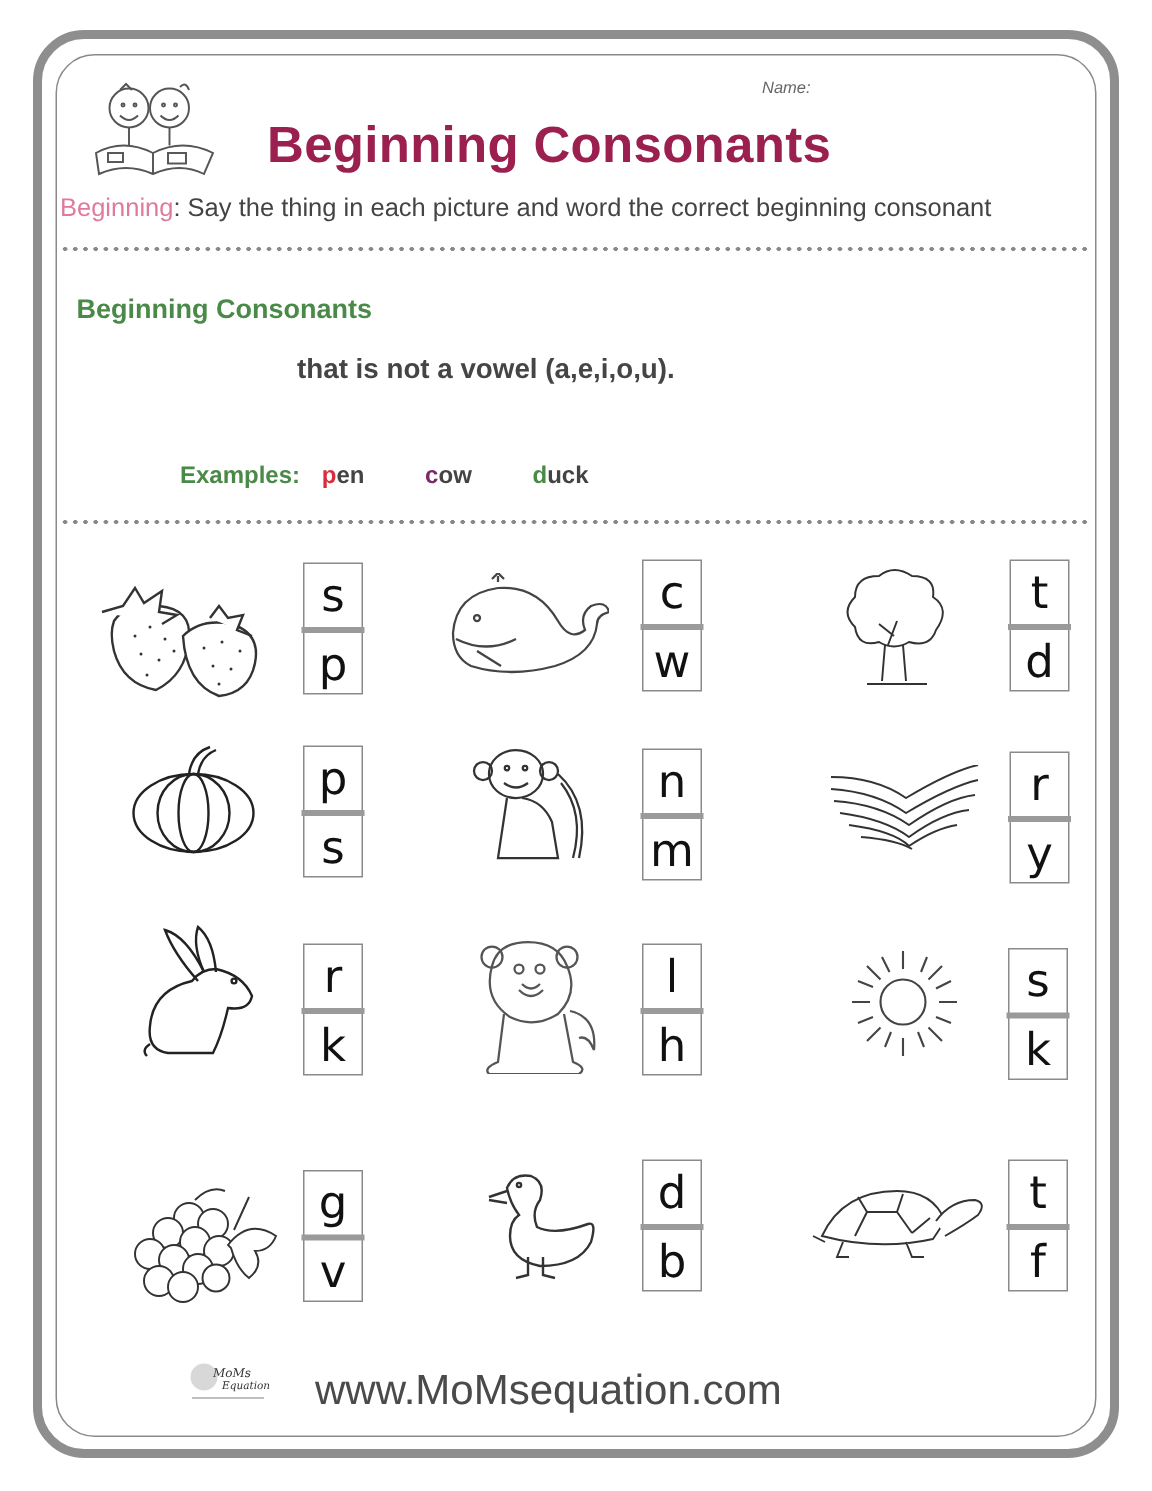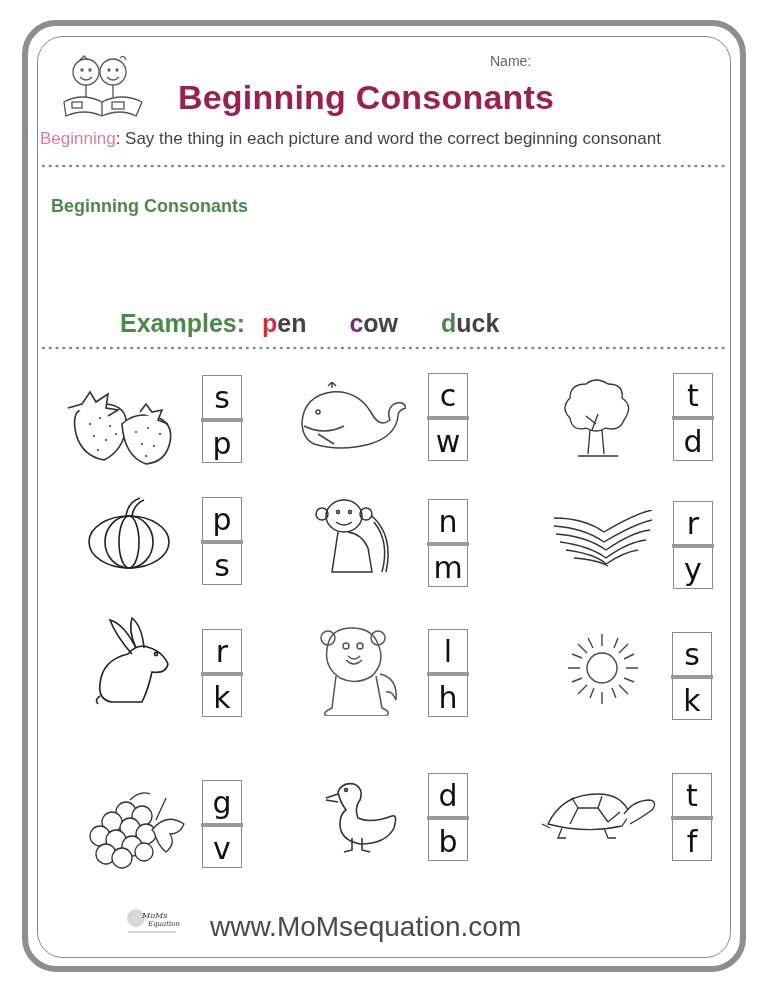--- a/index.html
+++ b/index.html
@@ -1,28 +1,28 @@
 <!DOCTYPE html>
 <html><head>
 <meta charset="utf-8">
 <style>
   html, body { margin:0; padding:0; background:#ffffff; }
   body { width:768px; height:994px; position:relative; overflow:hidden; font-family:"Liberation Sans", sans-serif; color:#3a3a3a; }
   .outer { position:absolute; left:22px; top:20px; width:712px; height:940px; border:6px solid #8e8e8e; border-radius:34px; }
   .inner { position:absolute; left:37px; top:36px; width:692px; height:920px; border:1.5px solid #8a8a8a; border-radius:26px; }
   .abs { position:absolute; }
-  .name-label { left:490px; top:53px; font-size:14px; color:#666; }
+  .name-label { left:508px; top:53px; font-size:11px; color:#666;font-style:italic; }
   .title { left:178px; top:78px; font-size:34px; font-weight:bold; color:#9b2050; letter-spacing:0.2px; }
   .directions { left:40px; top:129px; width:688px; font-size:17px; color:#444; white-space:nowrap; }
   .directions .dl { color:#e07a9a; }
   .dots { left:40px; width:685px; height:4px; background-image:radial-gradient(circle, #888 1.3px, transparent 1.6px); background-size:6.8px 4px; background-repeat:repeat-x; }
   .sub-title { left:51px; top:196px; font-size:18px; font-weight:bold; color:#4a8a48; }
   .def { left:51px; top:233px; width:600px; font-size:18.5px; font-weight:bold; color:#454545; line-height:26px; }
   .def .l2 { display:block; padding-left:147px; }
-  .examples { left:120px; top:309px; font-size:25px; font-weight:bold; color:#4a8a48; white-space:nowrap; }
+  .examples { left:120px; top:309px; font-size:16px; font-weight:bold; color:#4a8a48; white-space:nowrap; }
   .examples .w { color:#444; margin-left:10px; }
   .examples .w + .w { margin-left:36px; }
   .box { position:absolute; width:38px; height:86px; border:1.5px solid #8a8a8a; background:#fff; }
   .box .half { height:42px; display:flex; align-items:center; justify-content:center; font-size:30px; color:#111; font-family:"DejaVu Sans", sans-serif; }
   .box .divider { height:4px; background:#9a9a9a; margin:0 -2px; }
   .pic { position:absolute; }
   .footer-url { left:210px; top:911px; font-size:28px; font-weight:normal; color:#4a4a4a; }
   .footer-logo { left:126px; top:906px; width:56px; height:28px; }
 </style>
 </head>
@@ -53,20 +53,21 @@
 </svg>
 
 <div class="abs name-label">Name:</div>
 <div class="abs title">Beginning Consonants</div>
 <div class="abs directions"><span class="dl">Beginning</span><span>: Say the thing in each picture and word the correct beginning consonant</span></div>
 
 <div class="abs dots" style="top:164px"></div>
 
 <div class="abs sub-title">Beginning Consonants</div>
 <div class="abs def">
+  <span class="l2">that is not a vowel (a,e,i,o,u).</span>
 </div>
 <div class="abs examples">
   <span>Examples:</span>
   <span class="w"><span style="color:#d62e3c">p</span><span>en</span></span>
   <span class="w"><span style="color:#7a2a6a">c</span><span>ow</span></span>
   <span class="w"><span style="color:#4a8a48">d</span><span>uck</span></span>
 </div>
 
 <div class="abs dots" style="top:346px"></div>
 

